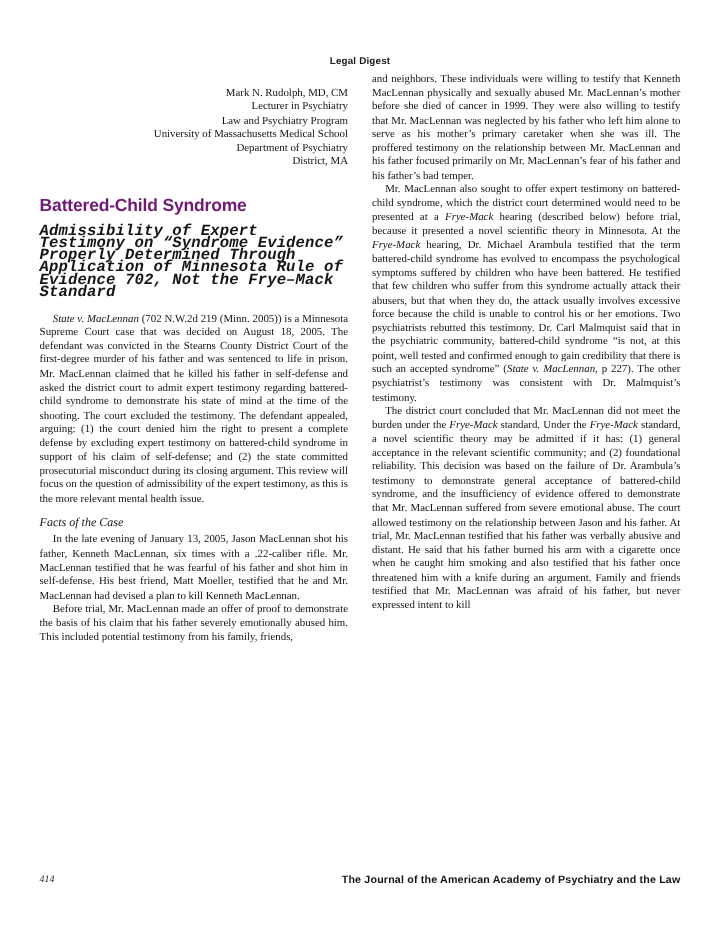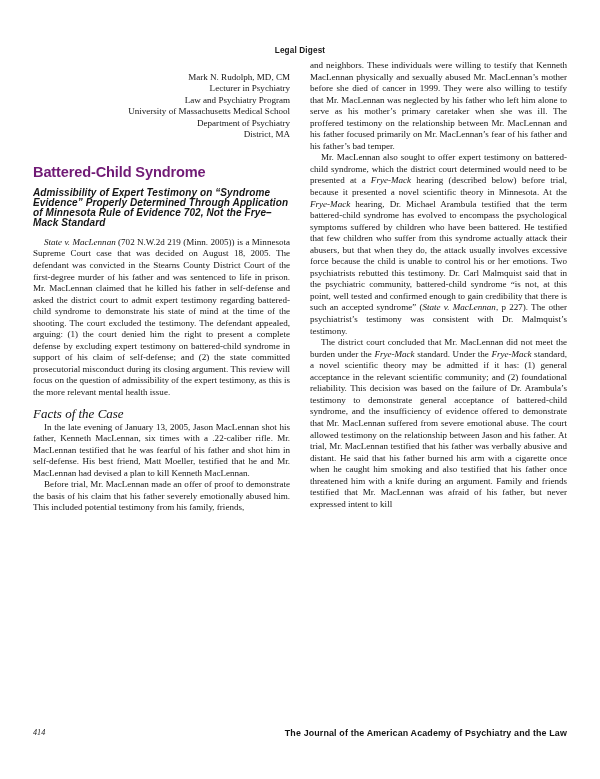--- a/index.html
+++ b/index.html
@@ -88,37 +88,37 @@
     font-weight: bold;
     font-size: 14.6px;
     line-height: 16px;
     letter-spacing: -0.15px;
     margin-top: 23px;
     margin-bottom: 0;
     text-align: left;
     color: #701a75;
   }
   .article-subtitle {
-    font-family: Liberation Sans, sans-serif;
-    font-weight: bold;
-    font-style: italic;
-    font-size: 10px;
+    font-family: Liberation Mono, monospace;
+    font-weight: bold;
+    font-style: italic;
+    font-size: 13px;
     line-height: 10.2px;
     letter-spacing: 0.1px;
     margin-top: 8px;
     text-align: left;
     color: #161616;
   }
 
   
   .section-head {
     font-family: "Liberation Serif", "DejaVu Serif", serif;
     font-style: italic;
     font-weight: normal;
-    font-size: 13px;
+    font-size: 10px;
     line-height: 11px;
     margin-top: 9px;
     margin-bottom: 3px;
     text-align: left;
   }
 
   
   .footer {
     position: absolute;
     left: 33px;

